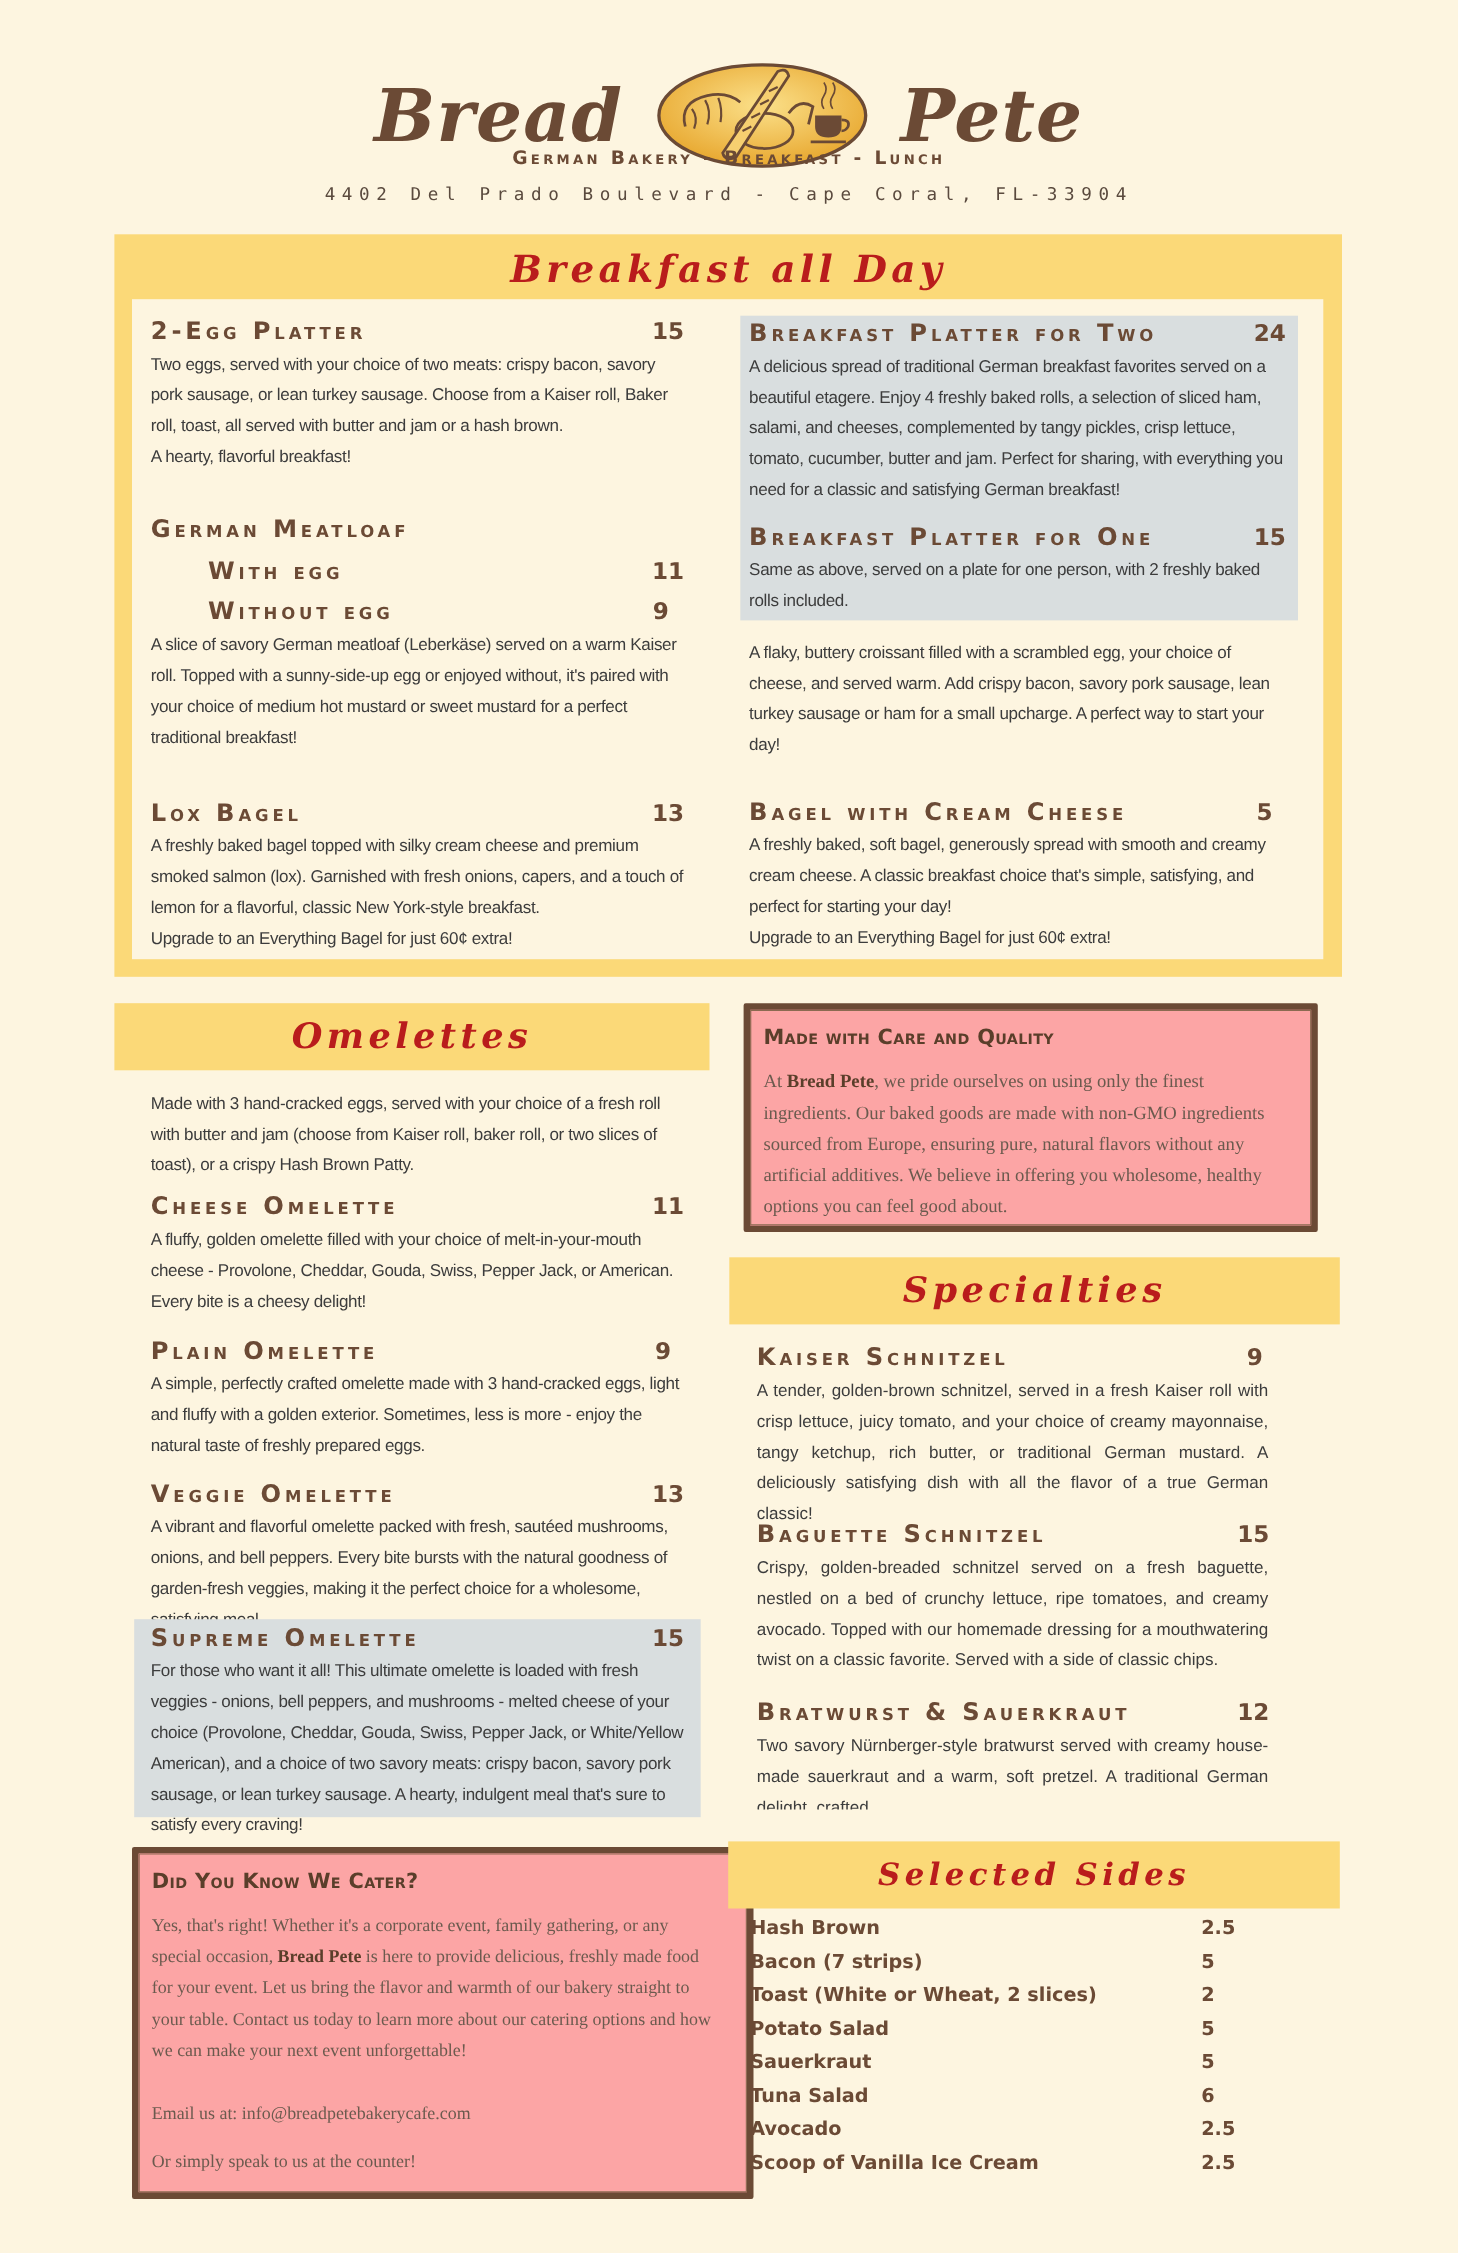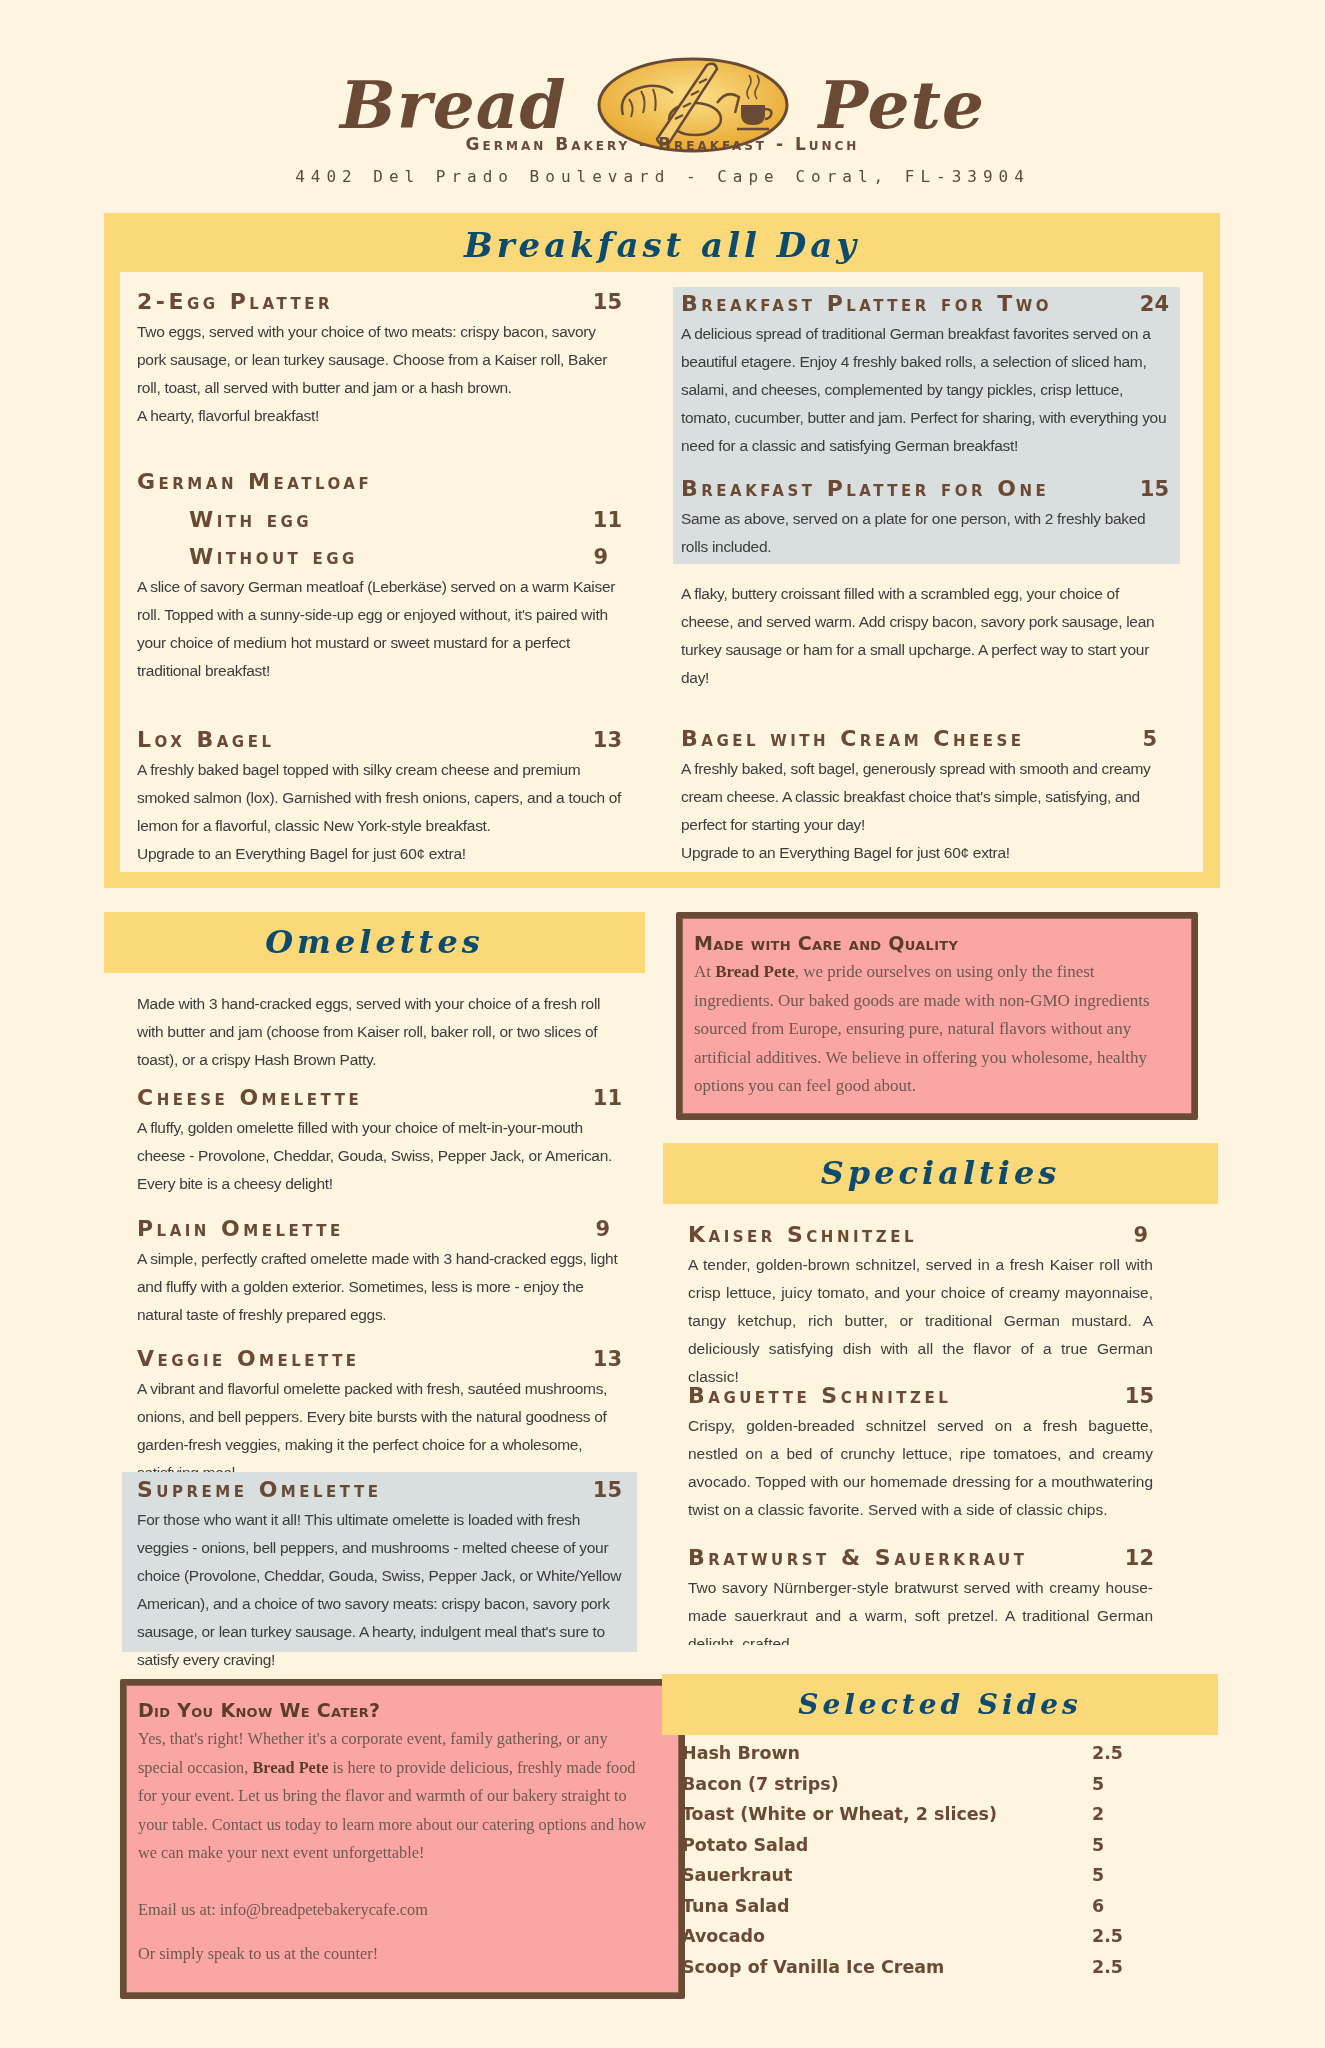--- a/index.html
+++ b/index.html
@@ -8,21 +8,21 @@
   .abs { position: absolute; }
 
   
   .brand-row { left: 0; top: 55px; width: 1325px; height: 100px; display: flex; justify-content: center; align-items: center; gap: 28px; }
   .brand-word { font-family: "DejaVu Serif", serif; font-style: italic; font-weight: bold; font-size: 66px; color: #6b4a35; letter-spacing: 1px; }
   .logo { width: 196px; height: 100px; }
   .tagline { left: 0; top: 134px; width: 1325px; text-align: center; font-family: "DejaVu Sans", sans-serif; font-weight: bold; font-size: 17px; letter-spacing: 3px; color: #6b4a35; font-variant: small-caps; }
   .address { left: 0; top: 167px; width: 1325px; text-align: center; font-family: "DejaVu Sans Mono", monospace; font-size: 16px; letter-spacing: 6px; color: #5a4a3e; }
 
   
-  .sec-title { font-family: "DejaVu Serif", serif; font-style: italic; font-weight: bold; color: #0c4a6e; letter-spacing: 4px; text-align: center; }
+  .sec-title { font-family: "DejaVu Serif", serif; font-style: italic; font-weight: bold; color: #b91c1c; letter-spacing: 4px; text-align: center; }
   .bar { background: #fbd978; }
 
   
   .bf-frame { left: 104px; top: 213px; width: 1116px; height: 675px; background: #fbd978; }
   .bf-title { left: 104px; top: 218px; width: 1116px; height: 54px; font-size: 34px; line-height: 54px; }
   .bf-inner { left: 120px; top: 272px; width: 1083px; height: 600px; background: #fdf5e0; }
 
   .item-name { font-family: "DejaVu Sans", sans-serif; font-weight: bold; font-variant: small-caps; font-size: 22px; letter-spacing: 3.5px; color: #6b4a35; display: flex; justify-content: space-between; align-items: baseline; }
   .item-price { font-family: "DejaVu Sans", sans-serif; font-weight: bold; font-size: 21px; color: #6b4a35; letter-spacing: 0; }
   .desc { font-family: "Liberation Sans", sans-serif; font-size: 15.5px; line-height: 28px; color: #3c3c3c; margin-top: 4px; transform-origin: left; }
@@ -32,21 +32,21 @@
 
   .highlight { background: #d9dedf; }
 
   
   .om-bar { left: 104px; top: 912px; width: 541px; height: 61px; }
   .om-title { left: 104px; top: 912px; width: 541px; height: 61px; font-size: 32px; line-height: 61px; }
 
   
   .rough { border: 6px solid #6b4a35; border-radius: 2px; box-shadow: inset 0 0 0 1px #8b6a50; background: #fca5a5; }
   .box-title { font-family: "DejaVu Sans", sans-serif; font-weight: bold; font-variant: small-caps; font-size: 19px; color: #5a3e2a; letter-spacing: 0.3px; }
-  .box-text { font-family: "Liberation Serif", serif; font-size: 17px; line-height: 28.5px; color: #6b5a4e; margin-top: 4px; }
+  .box-text { font-family: "Liberation Serif", serif; font-size: 17px; line-height: 28.5px; color: #6b5a4e; margin-top: 15px; }
   .box-text b { color: #5a3e2a; }
 
   
   .sp-bar { left: 663px; top: 1143px; width: 555px; height: 61px; }
   .sp-title { left: 663px; top: 1143px; width: 555px; height: 61px; font-size: 32px; line-height: 61px; }
 
   
   .sd-bar { left: 662px; top: 1674px; width: 556px; height: 61px; }
   .sd-title { left: 662px; top: 1674px; width: 556px; height: 61px; font-size: 28px; line-height: 61px; }
   .side-row { display: flex; justify-content: space-between; font-family: "DejaVu Sans", sans-serif; font-weight: bold; font-size: 17.5px; color: #6b4a35; height: 30.5px; line-height: 30.5px; }

